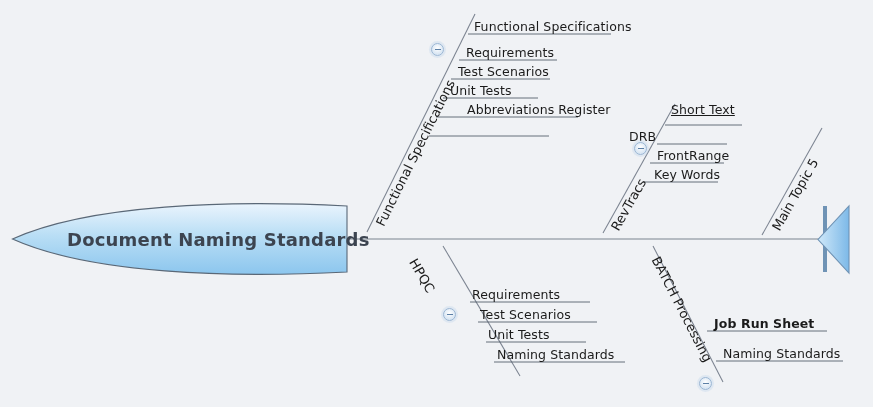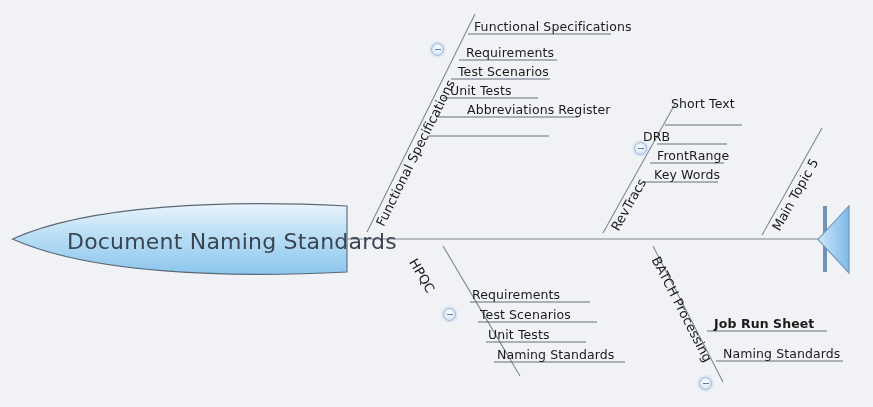--- a/index.html
+++ b/index.html
@@ -37,22 +37,22 @@
   .branch-label {
     position: absolute;
     white-space: nowrap;
     color: #1b1b1b;
     font-size: 13px;
     transform-origin: 0 0;
   }
   .root-title {
     position: absolute;
     white-space: nowrap;
-    font-weight: normal;
-    font-size: 22px;
+    font-weight: bold;
+    font-size: 18px;
     color: #3c4450;
     letter-spacing: .2px;
   }
   .collapse {
     position: absolute;
     width: 13px;
     height: 13px;
     border-radius: 50%;
     background: radial-gradient(circle at 50% 38%, #ffffff 0%, #dce8f4 62%, #cfe0f0 100%);
     border: 1px solid #9ab6d4;
@@ -134,22 +134,22 @@
   <div class="branch-label" style="left:419px; top:256px; transform: rotate(59.4deg);">HPQC</div>
 
   <div class="branch-label" style="left:662px; top:254px; transform: rotate(62.8deg);">BATCH Processing</div>
 
   <div class="lbl" style="left:474px; top:19px;">Functional Specifications</div>
   <div class="lbl" style="left:466px; top:45px;">Requirements</div>
   <div class="lbl" style="left:458px; top:64px;">Test Scenarios</div>
   <div class="lbl" style="left:450px; top:83px;">Unit Tests</div>
   <div class="lbl" style="left:442px; top:102px;margin-left:25px;">Abbreviations Register</div>
 
-  <div class="lbl" style="left:671px; top:96px;">Short Text</div>
-  <div class="lbl" style="left:643px; top:129px;">DRB</div>
+  <div class="lbl" style="left:671px; top:102px;text-decoration:underline;">Short Text</div>
+  <div class="lbl" style="left:629px; top:129px;">DRB</div>
   <div class="lbl" style="left:657px; top:148px;">FrontRange</div>
   <div class="lbl" style="left:654px; top:167px;">Key Words</div>
 
   <div class="lbl" style="left:472px; top:287px;">Requirements</div>
   <div class="lbl" style="left:480px; top:307px;">Test Scenarios</div>
   <div class="lbl" style="left:488px; top:327px;">Unit Tests</div>
   <div class="lbl" style="left:497px; top:347px;">Naming Standards</div>
 
   <div class="lbl" style="left:714px; top:316px;font-weight:bold;">Job Run Sheet</div>
   <div class="lbl" style="left:723px; top:346px;">Naming Standards</div>

